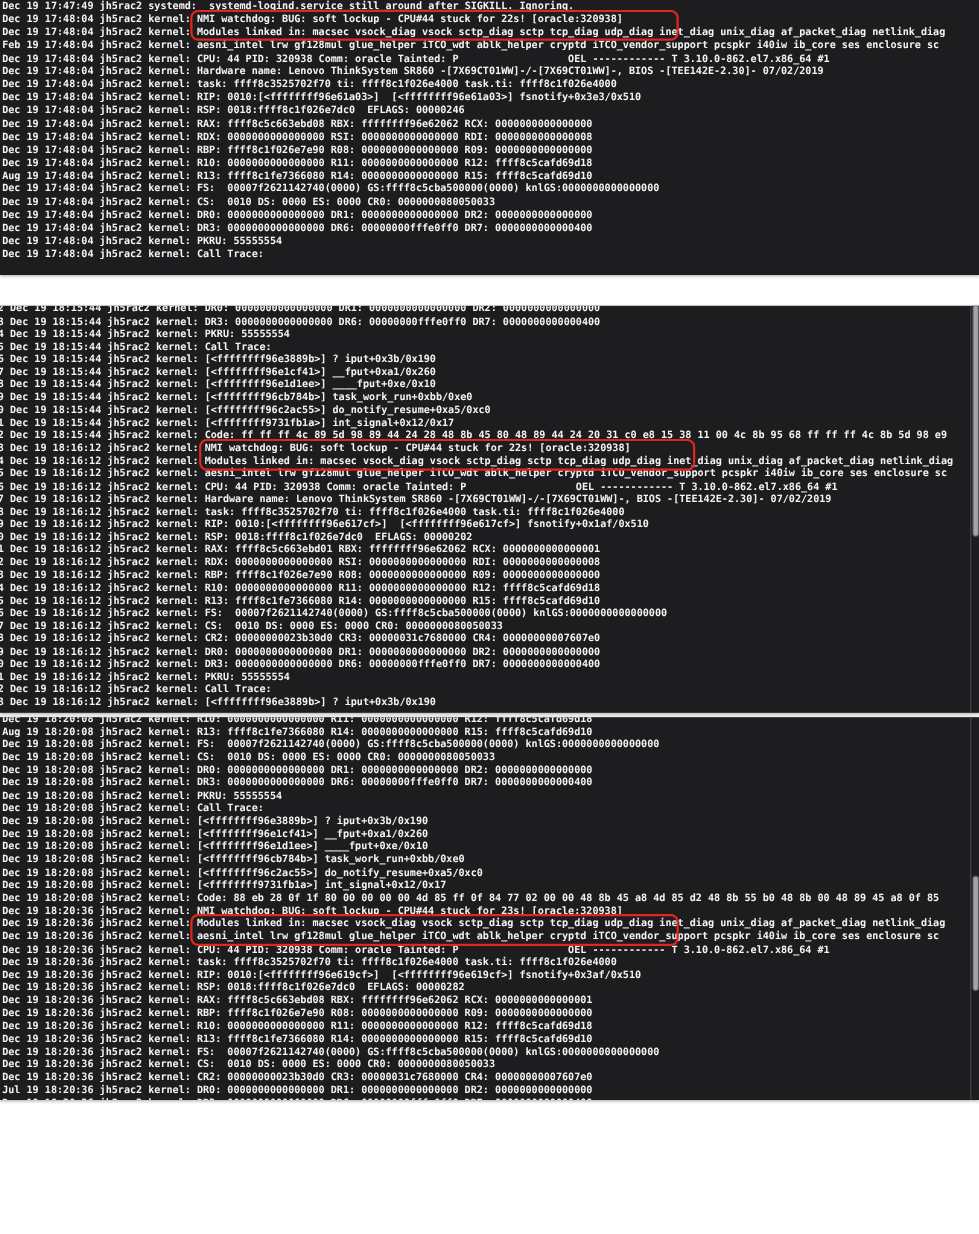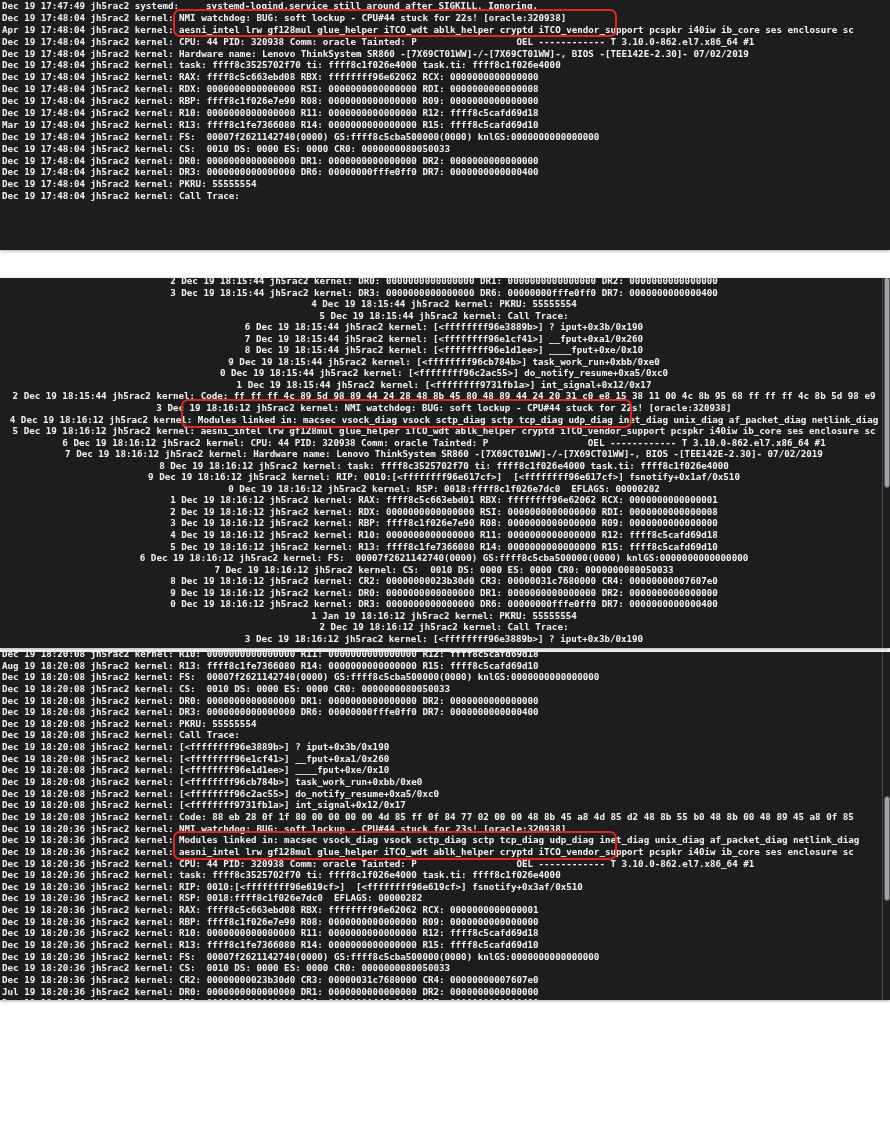--- a/index.html
+++ b/index.html
@@ -17,29 +17,29 @@
     box-shadow:0 1px 3px rgba(0,0,0,0.35);
   }
   .lines {
     font-family:"DejaVu Sans Mono", monospace;
     font-size:9.2px;
     font-weight:bold;
     color:#f4f4f4;
   }
   .line { white-space:pre; }
   #b1 { top:0px; height:250px; }
-  #b2 { top:278px; height:370px;text-align:center; }
+  #b2 { top:278px; height:370px; }
   #b3 { top:652px; height:348px; }
   #b1 .lines { padding-left:2px; }
   #b1 .line { height:11.9px; line-height:11.9px; }
   #b2 .lines { margin-top:-3px; margin-left:-2px; }
   #b2 .line { height:11.56px; line-height:11.56px; }
   #b3 .lines { margin-top:-4px; padding-left:2px; }
   #b3 .line { height:11.65px; line-height:11.65px; }
-  .underlined { text-decoration:underline;margin-left:16px; }
+  .underlined { text-decoration:underline; }
   .hl {
     position:absolute;
     border:2.5px solid #e2271a;
     border-radius:7px;
     pointer-events:none;
   }
   #hl1 { left:173px; top:9px;   width:440px; height:24px; }
   #hl2 { left:181px; top:121px; width:447px; height:25px; }
   #hl3 { left:173px; top:179px; width:440px; height:25px; }
   .sb-track-line {
@@ -56,29 +56,32 @@
   #sb2 { top:-1px; height:211px; }
   #sb3 { top:144px; height:105px; }
 </style>
 </head>
 <body>
 
 <div id="b1" class="term">
   <div class="lines">
       <div class="line"><span>Dec 19 17:47:49 jh5rac2 systemd:  </span><span class="underlined">systemd-logind.service still around after SIGKILL. Ignoring.</span></div>
       <div class="line"><span>Dec 19 17:48:04 jh5rac2 kernel: NMI watchdog: BUG: soft lockup - CPU#44 stuck for 22s! [oracle:320938]</span></div>
-      <div class="line"><span>Apr 19 17:48:04 jh5rac2 kernel: aesni_intel lrw gf128mul glue_helper iTCO_wdt ablk_helper cryptd iTCO_vendor_support pcspkr i40iw ib_core ses enclosure sc</span></div>
+      <div class="line"><span>Dec 19 17:48:04 jh5rac2 kernel: Modules linked in: macsec vsock_diag vsock sctp_diag sctp tcp_diag udp_diag inet_diag unix_diag af_packet_diag netlink_diag</span></div>
+      <div class="line"><span>Feb 19 17:48:04 jh5rac2 kernel: aesni_intel lrw gf128mul glue_helper iTCO_wdt ablk_helper cryptd iTCO_vendor_support pcspkr i40iw ib_core ses enclosure sc</span></div>
       <div class="line"><span>Dec 19 17:48:04 jh5rac2 kernel: CPU: 44 PID: 320938 Comm: oracle Tainted: P                  OEL ------------ T 3.10.0-862.el7.x86_64 #1</span></div>
       <div class="line"><span>Dec 19 17:48:04 jh5rac2 kernel: Hardware name: Lenovo ThinkSystem SR860 -[7X69CT01WW]-/-[7X69CT01WW]-, BIOS -[TEE142E-2.30]- 07/02/2019</span></div>
       <div class="line"><span>Dec 19 17:48:04 jh5rac2 kernel: task: ffff8c3525702f70 ti: ffff8c1f026e4000 task.ti: ffff8c1f026e4000</span></div>
+      <div class="line"><span>Dec 19 17:48:04 jh5rac2 kernel: RIP: 0010:[&lt;ffffffff96e61a03&gt;]  [&lt;ffffffff96e61a03&gt;] fsnotify+0x3e3/0x510</span></div>
+      <div class="line"><span>Dec 19 17:48:04 jh5rac2 kernel: RSP: 0018:ffff8c1f026e7dc0  EFLAGS: 00000246</span></div>
       <div class="line"><span>Dec 19 17:48:04 jh5rac2 kernel: RAX: ffff8c5c663ebd08 RBX: ffffffff96e62062 RCX: 0000000000000000</span></div>
       <div class="line"><span>Dec 19 17:48:04 jh5rac2 kernel: RDX: 0000000000000000 RSI: 0000000000000000 RDI: 0000000000000008</span></div>
       <div class="line"><span>Dec 19 17:48:04 jh5rac2 kernel: RBP: ffff8c1f026e7e90 R08: 0000000000000000 R09: 0000000000000000</span></div>
       <div class="line"><span>Dec 19 17:48:04 jh5rac2 kernel: R10: 0000000000000000 R11: 0000000000000000 R12: ffff8c5cafd69d18</span></div>
-      <div class="line"><span>Mar 19 17:48:04 jh5rac2 kernel: R13: ffff8c1fe7366080 R14: 0000000000000000 R15: ffff8c5cafd69d10</span></div>
+      <div class="line"><span>Aug 19 17:48:04 jh5rac2 kernel: R13: ffff8c1fe7366080 R14: 0000000000000000 R15: ffff8c5cafd69d10</span></div>
       <div class="line"><span>Dec 19 17:48:04 jh5rac2 kernel: FS:  00007f2621142740(0000) GS:ffff8c5cba500000(0000) knlGS:0000000000000000</span></div>
       <div class="line"><span>Dec 19 17:48:04 jh5rac2 kernel: CS:  0010 DS: 0000 ES: 0000 CR0: 0000000080050033</span></div>
       <div class="line"><span>Dec 19 17:48:04 jh5rac2 kernel: DR0: 0000000000000000 DR1: 0000000000000000 DR2: 0000000000000000</span></div>
       <div class="line"><span>Dec 19 17:48:04 jh5rac2 kernel: DR3: 0000000000000000 DR6: 00000000fffe0ff0 DR7: 0000000000000400</span></div>
       <div class="line"><span>Dec 19 17:48:04 jh5rac2 kernel: PKRU: 55555554</span></div>
       <div class="line"><span>Dec 19 17:48:04 jh5rac2 kernel: Call Trace:</span></div>
     </div>
   <div id="hl1" class="hl"></div>
 </div>
 
@@ -106,21 +109,21 @@
       <div class="line"><span>1 </span><span>Dec 19 18:16:12 jh5rac2 kernel: RAX: ffff8c5c663ebd01 RBX: ffffffff96e62062 RCX: 0000000000000001</span></div>
       <div class="line"><span>2 </span><span>Dec 19 18:16:12 jh5rac2 kernel: RDX: 0000000000000000 RSI: 0000000000000000 RDI: 0000000000000008</span></div>
       <div class="line"><span>3 </span><span>Dec 19 18:16:12 jh5rac2 kernel: RBP: ffff8c1f026e7e90 R08: 0000000000000000 R09: 0000000000000000</span></div>
       <div class="line"><span>4 </span><span>Dec 19 18:16:12 jh5rac2 kernel: R10: 0000000000000000 R11: 0000000000000000 R12: ffff8c5cafd69d18</span></div>
       <div class="line"><span>5 </span><span>Dec 19 18:16:12 jh5rac2 kernel: R13: ffff8c1fe7366080 R14: 0000000000000000 R15: ffff8c5cafd69d10</span></div>
       <div class="line"><span>6 </span><span>Dec 19 18:16:12 jh5rac2 kernel: FS:  00007f2621142740(0000) GS:ffff8c5cba500000(0000) knlGS:0000000000000000</span></div>
       <div class="line"><span>7 </span><span>Dec 19 18:16:12 jh5rac2 kernel: CS:  0010 DS: 0000 ES: 0000 CR0: 0000000080050033</span></div>
       <div class="line"><span>8 </span><span>Dec 19 18:16:12 jh5rac2 kernel: CR2: 00000000023b30d0 CR3: 00000031c7680000 CR4: 00000000007607e0</span></div>
       <div class="line"><span>9 </span><span>Dec 19 18:16:12 jh5rac2 kernel: DR0: 0000000000000000 DR1: 0000000000000000 DR2: 0000000000000000</span></div>
       <div class="line"><span>0 </span><span>Dec 19 18:16:12 jh5rac2 kernel: DR3: 0000000000000000 DR6: 00000000fffe0ff0 DR7: 0000000000000400</span></div>
-      <div class="line"><span>1 </span><span>Jan 19 18:16:12 jh5rac2 kernel: PKRU: 55555554</span></div>
+      <div class="line"><span>1 </span><span>Dec 19 18:16:12 jh5rac2 kernel: PKRU: 55555554</span></div>
       <div class="line"><span>2 </span><span>Dec 19 18:16:12 jh5rac2 kernel: Call Trace:</span></div>
       <div class="line"><span>3 </span><span>Dec 19 18:16:12 jh5rac2 kernel: [&lt;ffffffff96e3889b&gt;] ? iput+0x3b/0x190</span></div>
     </div>
   <div id="hl2" class="hl"></div>
   <div class="sb-track-line"></div>
   <div id="sb2" class="sb-thumb"></div>
 </div>
 
 <div id="b3" class="term">
   <div class="lines">

